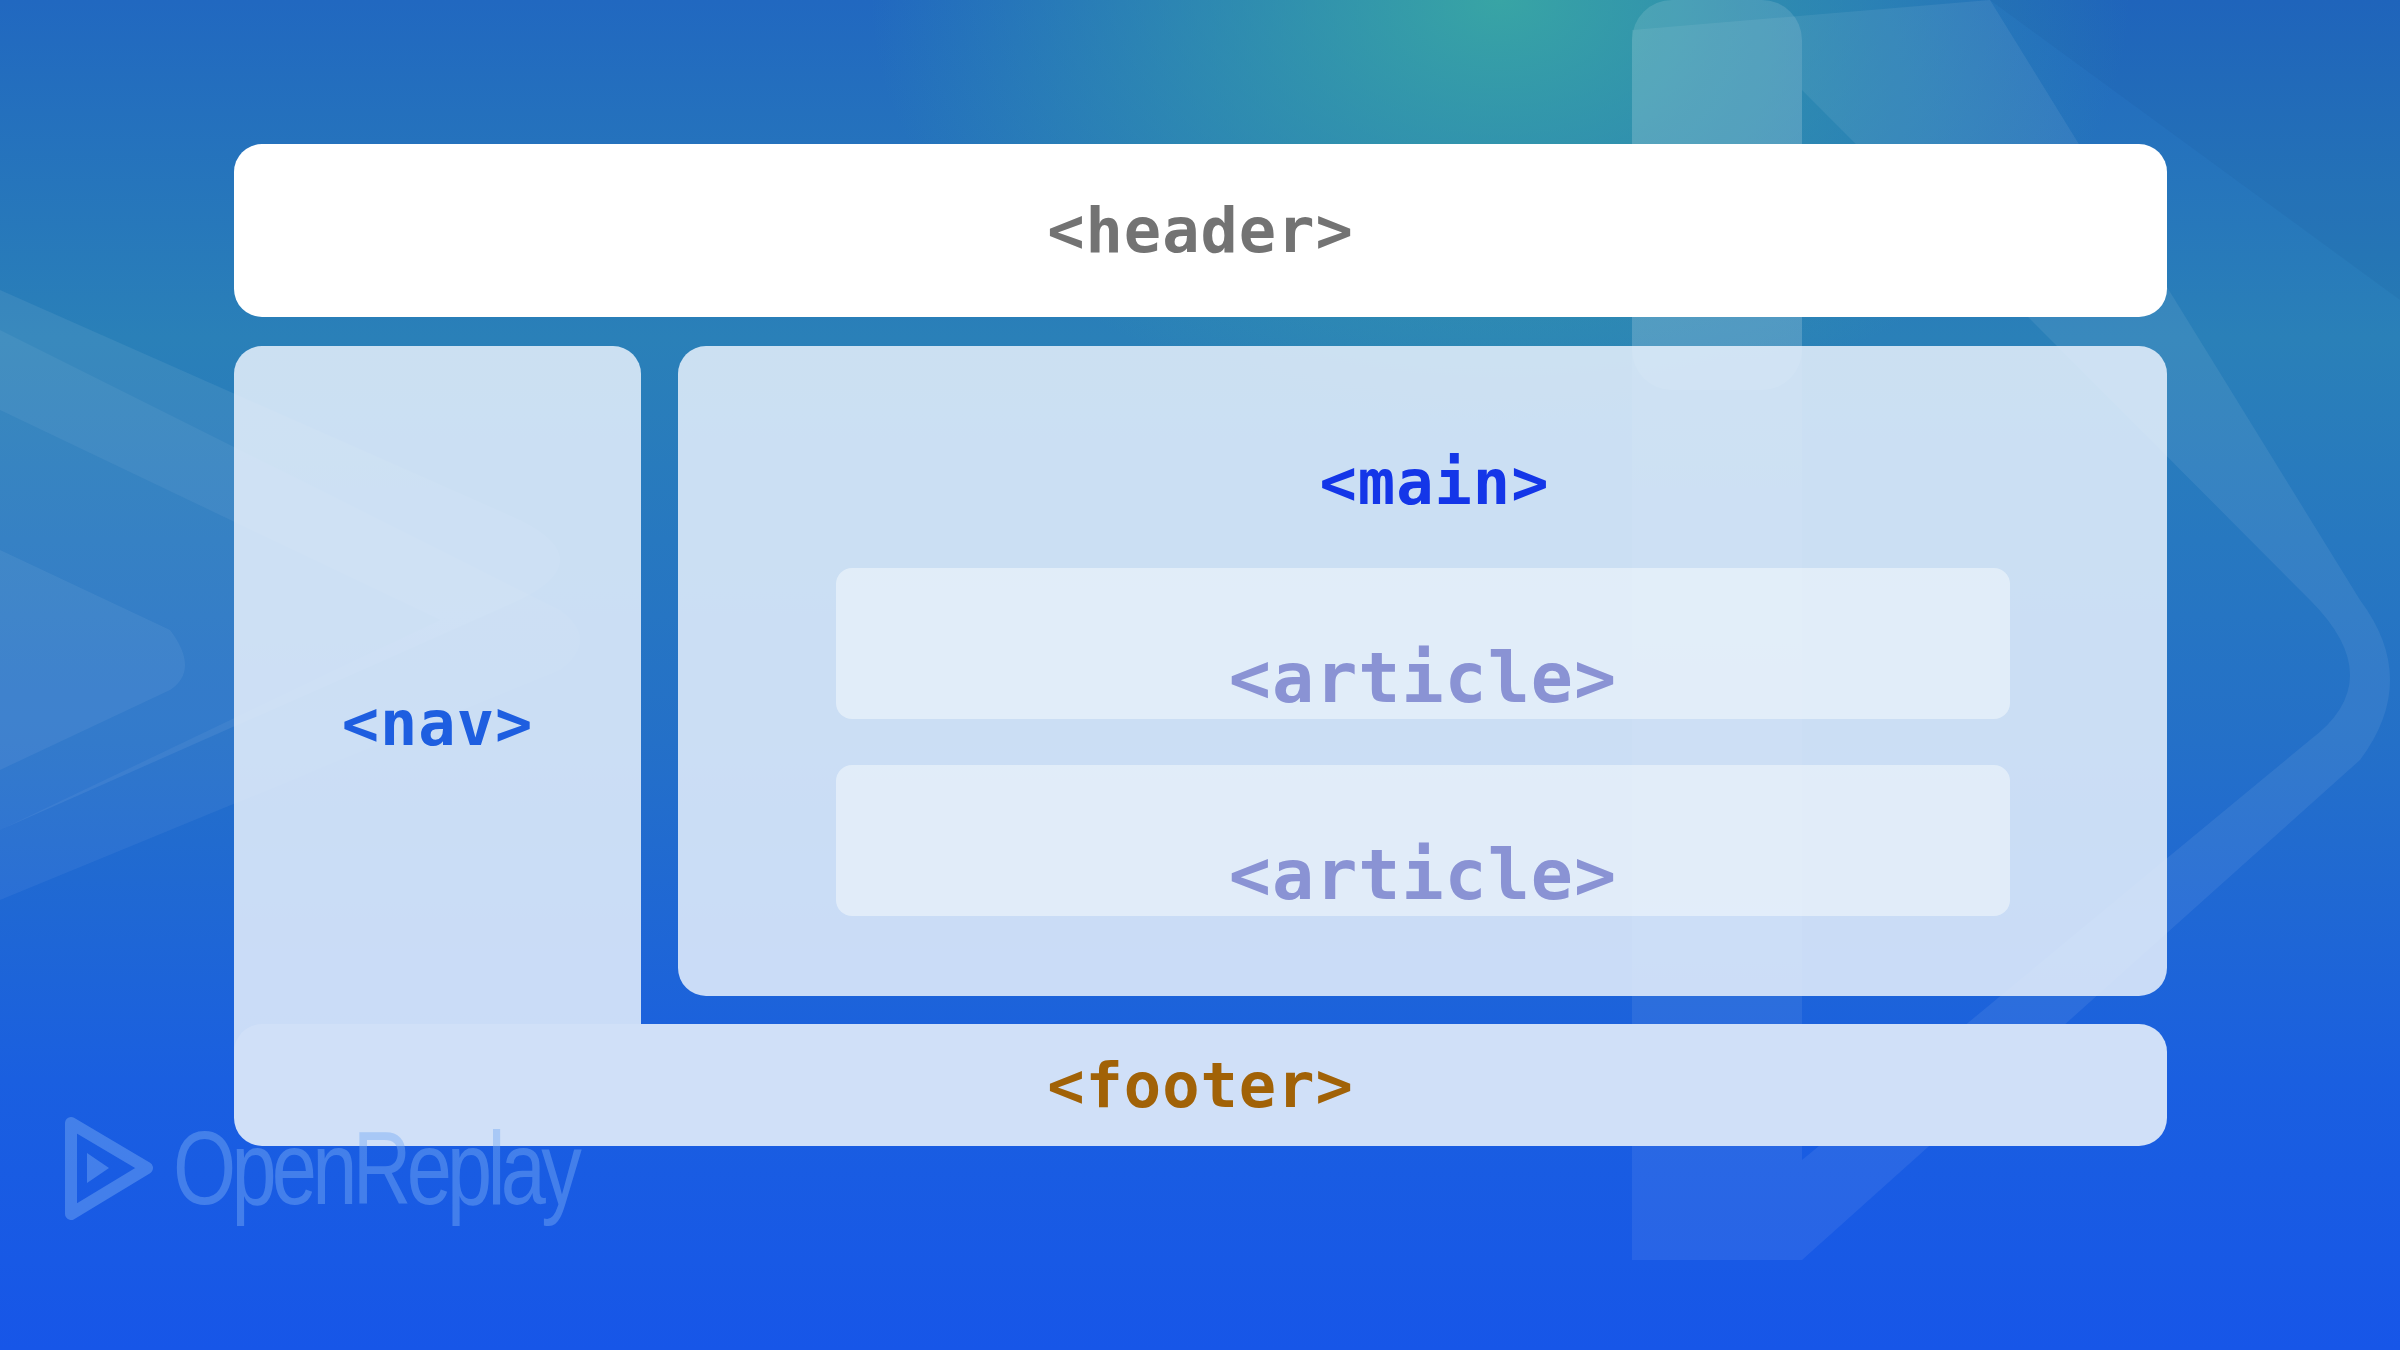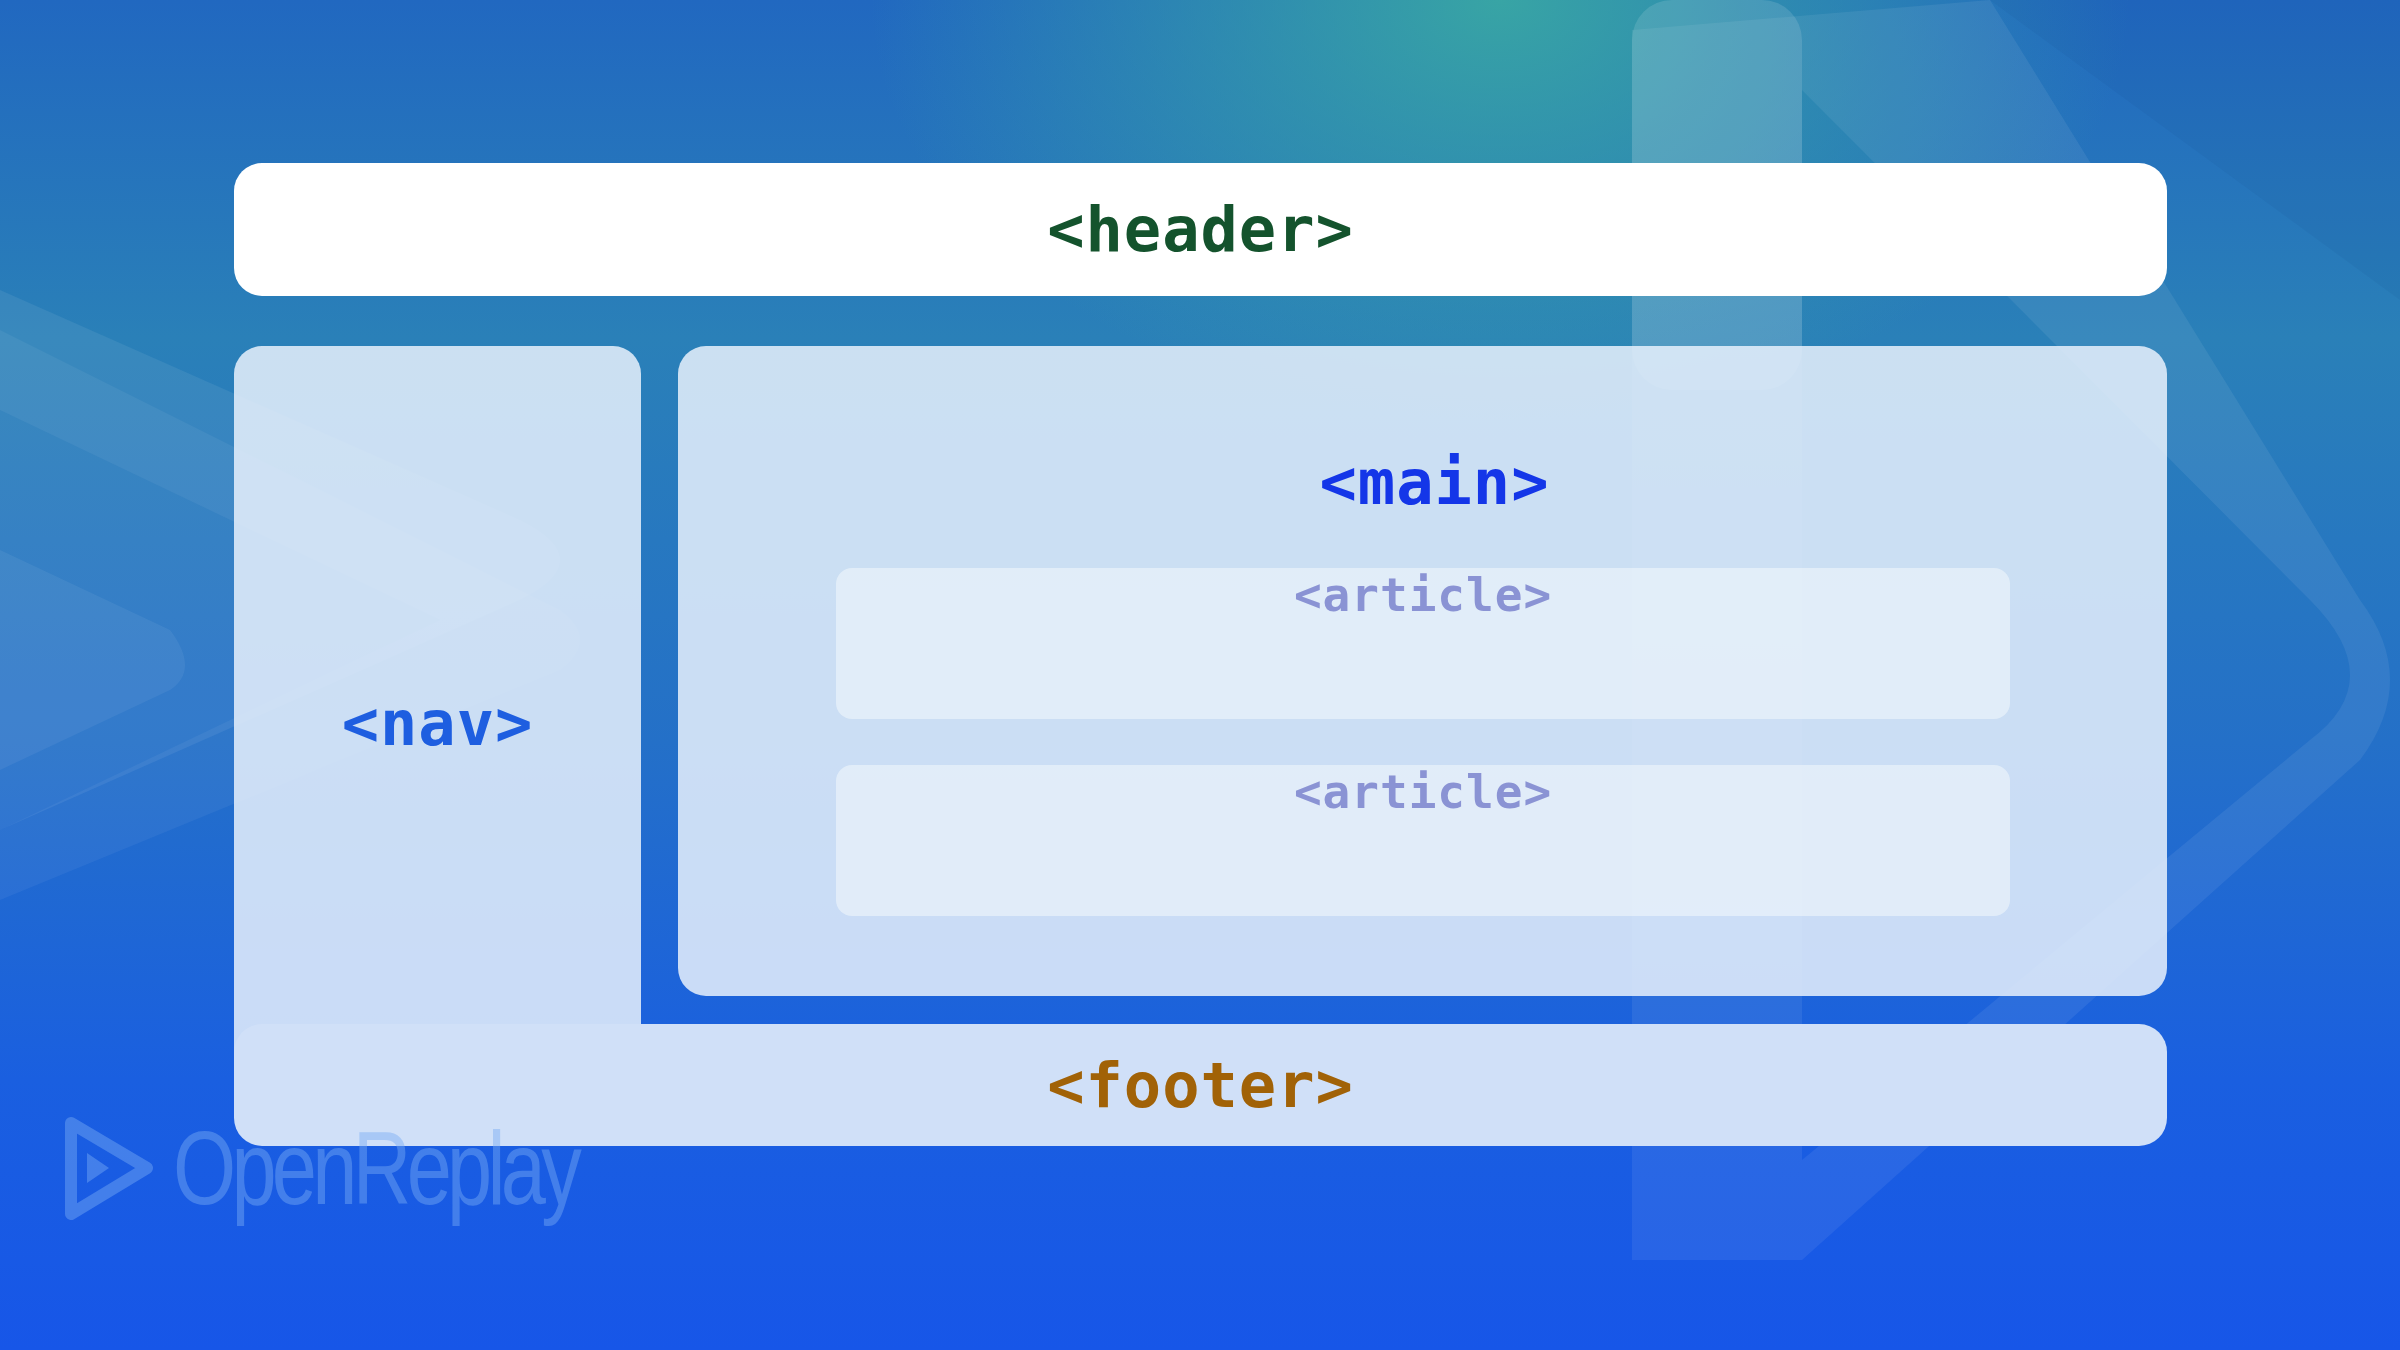--- a/index.html
+++ b/index.html
@@ -9,30 +9,30 @@
     background:
       radial-gradient(ellipse 900px 600px at 1500px 0px, rgba(60,175,160,0.85), rgba(60,175,160,0) 70%),
       linear-gradient(180deg, #2168c0 0%, #2a80b8 25%, #2470c8 55%, #1a5fe0 80%, #1756e8 100%);
   }
   .bg-layer { position:absolute; inset:0; pointer-events:none; }
   .card {
     position:absolute; border-radius:28px;
     display:flex; align-items:center; justify-content:center;
     font-weight:bold; font-size:62px; letter-spacing:1px;
   }
-  .header-card { left:234px; top:144px; width:1933px; height:133px; background:#ffffff; color:#14532d;margin-top:19px; }
+  .header-card { left:234px; top:144px; width:1933px; height:173px; background:#ffffff; color:#737373; }
   .nav-card { left:234px; top:346px; width:407px; height:754px; background:rgba(230,240,252,0.86); color:#1e5ee0; }
   .main-card { left:678px; top:346px; width:1489px; height:650px; background:rgba(230,240,252,0.86); color:#1436e8;
                align-items:flex-start; }
   .main-title { position:absolute; top:100px; left:0; right:0; text-align:center;padding-left:24px; }
   .article {
     position:absolute; left:158px; width:1174px; height:151px; border-radius:16px;
     background:rgba(240,246,252,0.6); color:#8a93d4;
-    display:flex; align-items:flex-start; justify-content:center;
-    font-weight:bold; font-size:46px;
+    display:flex; align-items:flex-end; justify-content:center;
+    font-weight:bold; font-size:70px;
   }
   .article-1 { top:222px; }
   .article-2 { top:419px; }
   .footer-card { left:234px; top:1024px; width:1933px; height:122px; background:#d0e0f8; color:#a16207; }
   .logo {
     position:absolute; left:61px; top:1115px; height:107px;
     display:flex; align-items:center; gap:18px;
     color:rgba(120,170,245,0.45);
   }
   .logo-text {

